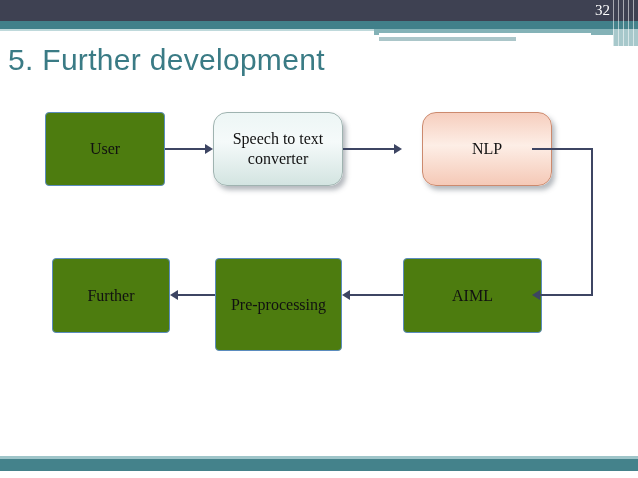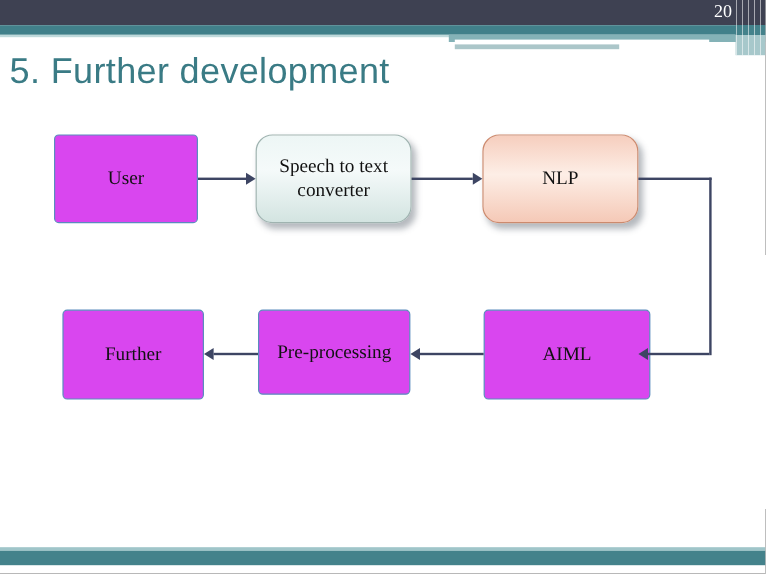--- a/index.html
+++ b/index.html
@@ -31,36 +31,36 @@
   }
   
   .ftr-pale{position:absolute;left:0;top:456px;width:638px;height:3px;background:#9FC5C9;}
   .ftr-teal{position:absolute;left:0;top:459px;width:638px;height:12px;background:#44828B;}
   
   .node{
     position:absolute;display:flex;align-items:center;justify-content:center;
     text-align:center;font-family:"Liberation Serif",serif;font-size:16px;
     color:#111111;line-height:1.25;box-sizing:border-box;padding:4px 10px;
   }
-  .node-white{background:#d946ef;border:1.5px solid #5B8CBE;border-radius:4px;}
+  .node-white{background:#4d7c0f;border:1.5px solid #5B8CBE;border-radius:4px;}
   .node-stt{
     background:linear-gradient(180deg,#EDF6F5 0%,#F5FAFA 40%,#D3E4E1 100%);
     border:1px solid #9FB3B0;border-radius:14px;
     box-shadow:3px 4px 5px rgba(90,100,110,.45);
   }
   .node-nlp{
     background:linear-gradient(180deg,#F6CEBE 0%,#FDEEE6 45%,#F5C9B7 100%);
     border:1px solid #CC8A6E;border-radius:14px;
     box-shadow:3px 4px 5px rgba(90,100,110,.45);
   }
   .n-user{left:45px;top:112px;width:120px;height:74px;}
   .n-stt{left:213px;top:112px;width:130px;height:74px;}
-  .n-nlp{left:402px;top:112px;width:130px;height:74px;text-align:right;}
+  .n-nlp{left:422px;top:112px;width:130px;height:74px;text-align:right;}
   .n-output{left:52px;top:258px;width:118px;height:75px;}
-  .n-pre{left:215px;top:258px;width:127px;height:71px;}
+  .n-pre{left:215px;top:258px;width:127px;height:93px;}
   .n-aiml{left:403px;top:258px;width:139px;height:75px;}
   
   .cline{position:absolute;background:#3D4563;}
   .ahead-r{position:absolute;width:0;height:0;border:5px solid transparent;border-left:8px solid #3D4563;border-right:none;}
   .ahead-l{position:absolute;width:0;height:0;border:5px solid transparent;border-right:8px solid #3D4563;border-left:none;}
   .e1{left:165px;top:148px;width:40px;height:2px;}
   .e1h{left:205px;top:144px;}
   .e2{left:343px;top:148px;width:51px;height:2px;}
   .e2h{left:394px;top:144px;}
   .e3a{left:532px;top:148px;width:61px;height:2px;}
@@ -77,21 +77,21 @@
 
 <div class="slide">
 
   <div class="hdr-dark"></div>
   <div class="hdr-teal"></div>
   <div class="hdr-pale"></div>
   <div class="hdr-teal-ext"></div>
   <div class="hdr-white-line"></div>
   <div class="hdr-gray-line"></div>
   <div class="corner-stripes"></div>
-  <div class="page-number">20</div>
+  <div class="page-number">32</div>
 
   <h1 class="slide-title">5. Further development</h1>
 
   <div class="node node-white n-user">User</div>
   <div class="node node-stt n-stt">Speech to text converter</div>
   <div class="node node-nlp n-nlp">NLP</div>
   <div class="node node-white n-output">Further</div>
   <div class="node node-white n-pre">Pre-processing</div>
   <div class="node node-white n-aiml">AIML</div>
 

